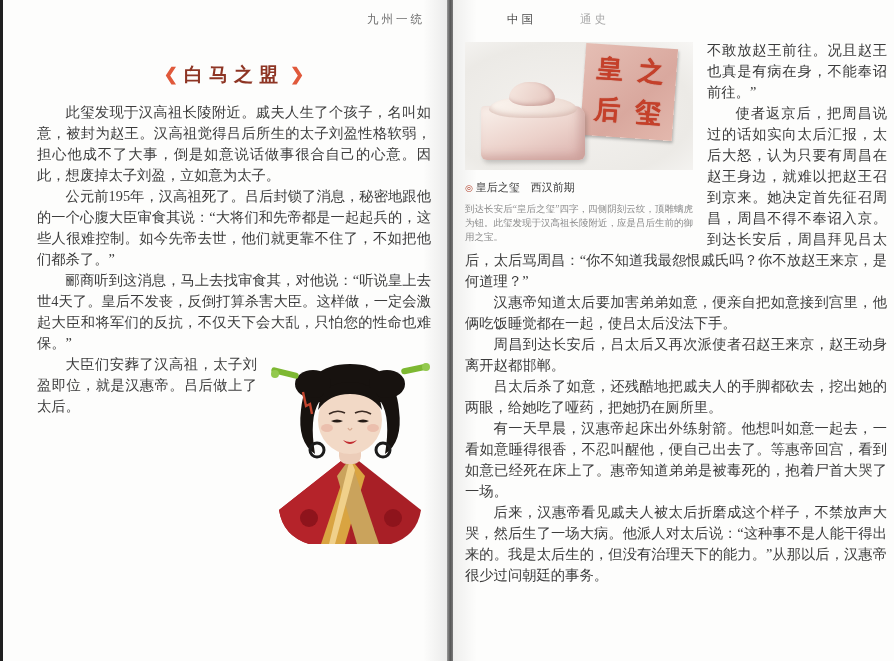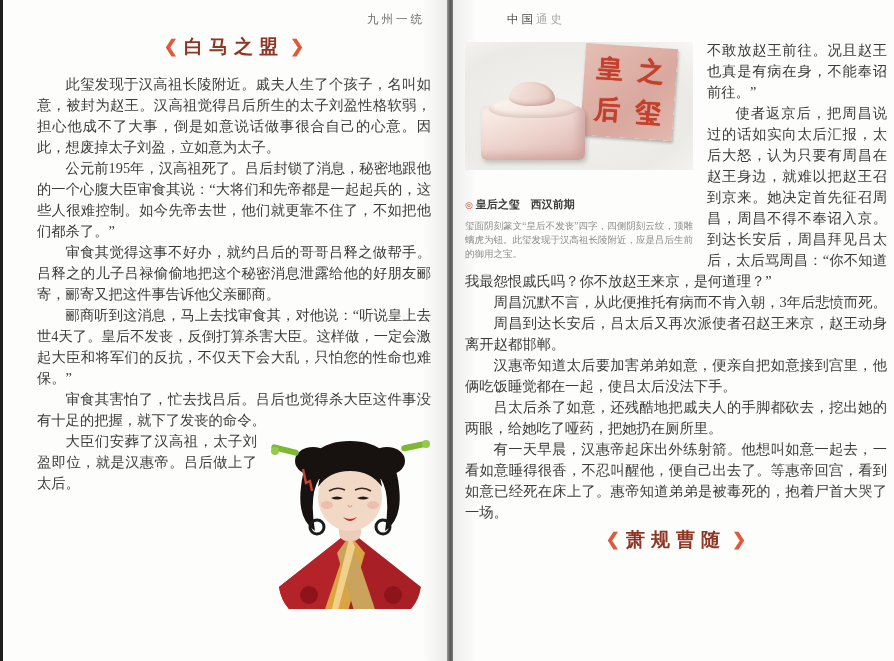--- a/index.html
+++ b/index.html
@@ -18,24 +18,24 @@
     background:linear-gradient(to left,rgba(0,0,0,0),rgba(0,0,0,0.06)); }
 
   .page { position:absolute; top:0; height:609px; overflow:hidden; }
   .page-left  { left:0;   width:444px; padding:12px 16px 0 34px; }
   .page-right { left:450px; width:444px; padding:12px 10px 0 12px; }
 
   .running-head { font-size:11.5px; letter-spacing:3px; color:#6f6f6f; height:18px; }
   .page-left  .running-head { text-align:right; padding-right:6px; }
   .page-right .running-head { text-align:left; padding-left:14px; }
   .head-strong { color:#4a4a4a;margin-left:28px; }
-  .head-light  { color:#a9a9a9; }
+  .head-light  { color:#a9a9a9;margin-left:44px; }
 
   .section-title { text-align:center; font-size:19px; font-weight:bold;
-    color:#8e3524; letter-spacing:6px; margin-top:4px; margin-bottom:14px; }
+    color:#8e3524; letter-spacing:6px; margin-top:32px; margin-bottom:14px; }
   .bracket { color:#e0593b; font-weight:bold; letter-spacing:0;
     font-size:17px; position:relative; top:-1px; }
   .bracket.lft { margin-right:6px; } .bracket.rgt { margin-left:6px; }
 
   .body-text { font-size:14.3px; line-height:21px; color:#3c3c3c; text-align:justify; }
   .body-text p { text-indent:2em; }
   .body-text p.no-indent { text-indent:0; }
 
   
   .portrait-box { float:right; width:162px; margin:4px 0 0 12px; }
@@ -58,21 +58,21 @@
     border-radius:4px 10px 6px 6px;
     box-shadow:inset -6px -4px 10px rgba(190,140,135,0.55), 2px 3px 4px rgba(0,0,0,0.18); }
   .jade-top { position:absolute; left:14px; top:16px; width:88px; height:22px;
     background:linear-gradient(100deg,#fbf5ef,#eedcd4);
     border-radius:50% 50% 40% 40%/60% 60% 40% 40%;
     box-shadow:inset 0 -3px 5px rgba(200,160,150,0.5); }
   .jade-knob { position:absolute; left:34px; top:2px; width:46px; height:24px;
     background:linear-gradient(120deg,#f6e9e2,#e4c4bc);
     border-radius:45% 55% 50% 50%/70% 75% 30% 35%;
     box-shadow:inset -3px -2px 4px rgba(185,135,130,0.6); }
-  .seal-caption-title { font-size:11px; font-weight:bold; color:#3a3a3a; margin-top:24px; }
+  .seal-caption-title { font-size:11px; font-weight:normal; color:#3a3a3a; margin-top:7px; }
   .seal-caption-title .marker { color:#b3442f; font-size:9px; margin-right:3px; }
   .seal-caption-body { font-size:9.5px; line-height:14px; color:#8b8b8b;
     margin-top:3px; text-align:justify; }
 </style>
 </head>
 <body>
 
 <div id="screen">
   <div class="shadow-l"></div>
   <div class="shadow-r"></div>
@@ -81,23 +81,21 @@
   <div class="page page-left">
     <div class="running-head">九州一统</div>
 
     <div class="section-title">
       <span class="bracket lft">❮</span><span>白马之盟</span><span class="bracket rgt">❯</span>
     </div>
 
     <div class="body-text">
       <p>此玺发现于汉高祖长陵附近。戚夫人生了个孩子，名叫如意，被封为赵王。汉高祖觉得吕后所生的太子刘盈性格软弱，担心他成不了大事，倒是如意说话做事很合自己的心意。因此，想废掉太子刘盈，立如意为太子。</p>
       <p>公元前195年，汉高祖死了。吕后封锁了消息，秘密地跟他的一个心腹大臣审食其说：“大将们和先帝都是一起起兵的，这些人很难控制。如今先帝去世，他们就更靠不住了，不如把他们都杀了。”</p>
-      <p>审食其觉得这事不好办，就约吕后的哥哥吕释之做帮手。吕释之的儿子吕禄偷偷地把这个秘密消息泄露给他的好朋友郦寄，郦寄又把这件事告诉他父亲郦商。</p>
       <p>郦商听到这消息，马上去找审食其，对他说：“听说皇上去世4天了。皇后不发丧，反倒打算杀害大臣。这样做，一定会激起大臣和将军们的反抗，不仅天下会大乱，只怕您的性命也难保。”</p>
-      <p>审食其害怕了，忙去找吕后。吕后也觉得杀大臣这件事没有十足的把握，就下了发丧的命令。</p>
 
       <div class="portrait-box">
         <svg class="portrait-art" viewBox="0 0 162 188">
 
           <path d="M81 96 L10 152 Q14 178 40 186 L122 186 Q148 178 152 152 Z" fill="#a81f26"></path>
           <path d="M81 96 L10 152 Q14 178 40 186 L81 186 Z" fill="#b5232a"></path>
           <circle cx="40" cy="160" r="9" fill="#8e141c"></circle>
             <circle cx="124" cy="160" r="9" fill="#8e141c"></circle>
           <circle cx="64" cy="175" r="7" fill="#8e141c"></circle>
             <circle cx="100" cy="176" r="7" fill="#8e141c"></circle>
@@ -161,30 +159,30 @@
           </div>
           <div class="jade-seal">
             <div class="jade-body"></div>
             <div class="jade-top"></div>
             <div class="jade-knob"></div>
           </div>
         </div>
         <div class="seal-caption-title">
           <span class="marker">◎</span><span>皇后之玺　西汉前期</span>
         </div>
-        <div class="seal-caption-body">玺面阴刻篆文“皇后不发丧”四字，四侧阴刻云纹，顶雕螭虎为钮。此玺发现于汉高祖长陵附近，应是吕后生前的御用之宝。</div>
+        <div class="seal-caption-body">到达长安后“皇后之玺”四字，四侧阴刻云纹，顶雕螭虎为钮。此玺发现于汉高祖长陵附近，应是吕后生前的御用之宝。</div>
       </div>
 
       <p class="no-indent">不敢放赵王前往。况且赵王也真是有病在身，不能奉诏前往。”</p>
       <p>使者返京后，把周昌说过的话如实向太后汇报，太后大怒，认为只要有周昌在赵王身边，就难以把赵王召到京来。她决定首先征召周昌，周昌不得不奉诏入京。到达长安后，周昌拜见吕太后，太后骂周昌：“你不知道我最怨恨戚氏吗？你不放赵王来京，是何道理？”</p>
-      <p>周昌沉默不言，从此便推托有病而不肯入朝，3年后悲愤而死。</p>
+      <p>汉惠帝知道太后要加害弟弟如意，便亲自把如意接到宫里，他俩吃饭睡觉都在一起，使吕太后没法下手。</p>
       <p>周昌到达长安后，吕太后又再次派使者召赵王来京，赵王动身离开赵都邯郸。</p>
-      <p>汉惠帝知道太后要加害弟弟如意，便亲自把如意接到宫里，他俩吃饭睡觉都在一起，使吕太后没法下手。</p>
       <p>吕太后杀了如意，还残酷地把戚夫人的手脚都砍去，挖出她的两眼，给她吃了哑药，把她扔在厕所里。</p>
       <p>有一天早晨，汉惠帝起床出外练射箭。他想叫如意一起去，一看如意睡得很香，不忍叫醒他，便自己出去了。等惠帝回宫，看到如意已经死在床上了。惠帝知道弟弟是被毒死的，抱着尸首大哭了一场。</p>
+      <p>后来，汉惠帝看见戚夫人被太后折磨成这个样子，不禁放声大哭，然后生了一场大病。他派人对太后说：“这种事不是人能干得出来的。我是太后生的，但没有治理天下的能力。”从那以后，汉惠帝很少过问朝廷的事务。</p>
     </div>
 
     <div class="section-title" style="margin-bottom:12px;text-align:center;">
       <span class="bracket lft">❮</span><span>萧规曹随</span><span class="bracket rgt">❯</span>
     </div>
 
   </div>
 </div>
 
 </body></html>

